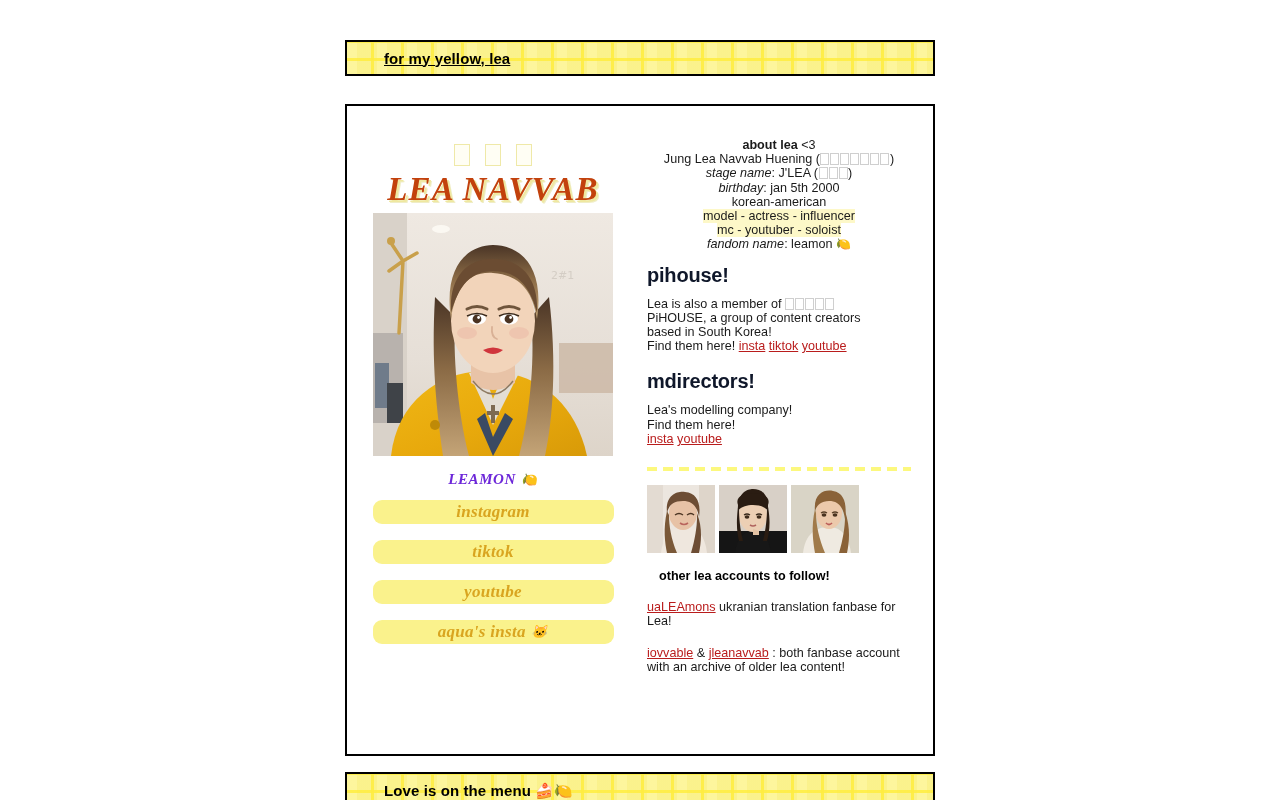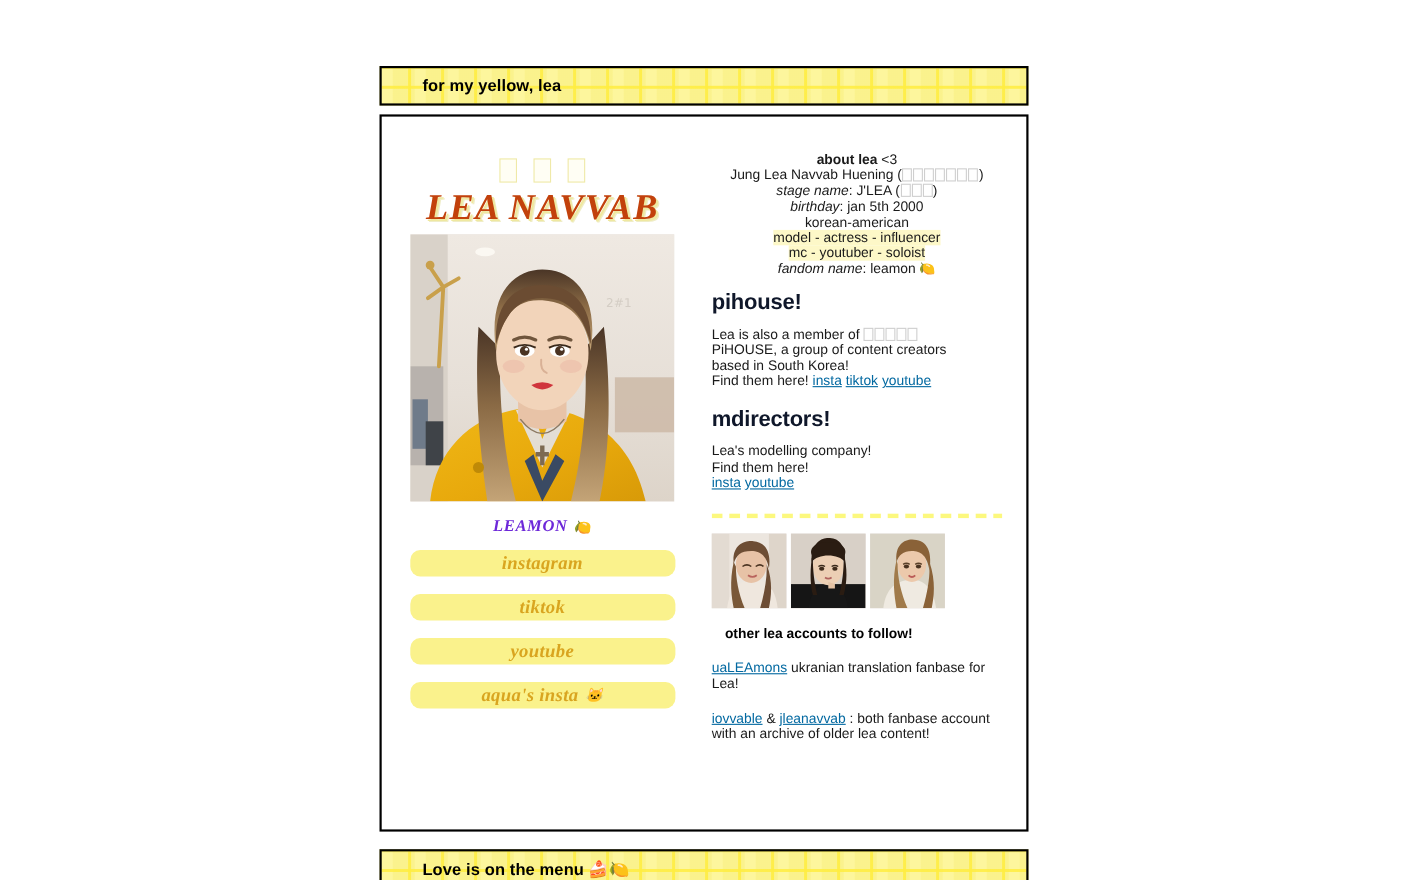--- a/index.html
+++ b/index.html
@@ -32,21 +32,21 @@
     background-image:
       linear-gradient(to right, rgba(255,237,63,0.85) 0 3px, transparent 3px 100%),
       linear-gradient(to bottom, rgba(255,237,63,0.85) 0 3px, transparent 3px 100%),
       linear-gradient(to right, rgba(255,247,160,0.55) 0 10px, rgba(250,240,130,0.55) 10px 100%);
     background-size: 30px 18px, 30px 18px, 30px 18px;
     background-position: -6px 0, 0 -2px, 0 0;
     display: flex;
     align-items: center;
     overflow: hidden;
   }
-  .banner-top { top: 60px; }
+  .banner-top { top: 40px; text-decoration: underline; }
   .banner-bottom { top: 772px; height: 36px; }
 
   .banner-text {
     font-size: 15px;
     font-weight: bold;
     color: #000;
     margin-left: 37px;
     white-space: nowrap;
     letter-spacing: 0.1px;
     line-height: 1;
@@ -178,21 +178,21 @@
     font-weight: bold;
     color: #0f172a;
     margin: 0 0 12px 0;
     letter-spacing: -0.2px;
     line-height: 1;
   }
   .sec-title.mdir { margin-top: 18px; }
 
   .body-text { margin: 0; line-height: 14.2px; }
   .body-text a, .link {
-    color: #0369a1;
+    color: #b91c1c;
     text-decoration: underline;
     cursor: pointer;
   }
 
   .divider-dashes {
     margin: 21px 0 14px 0;
     height: 4px;
     background-image: linear-gradient(to right, #fcf87e 0 10px, transparent 10px 16px);
     background-size: 16px 4px;
     background-repeat: repeat-x;

